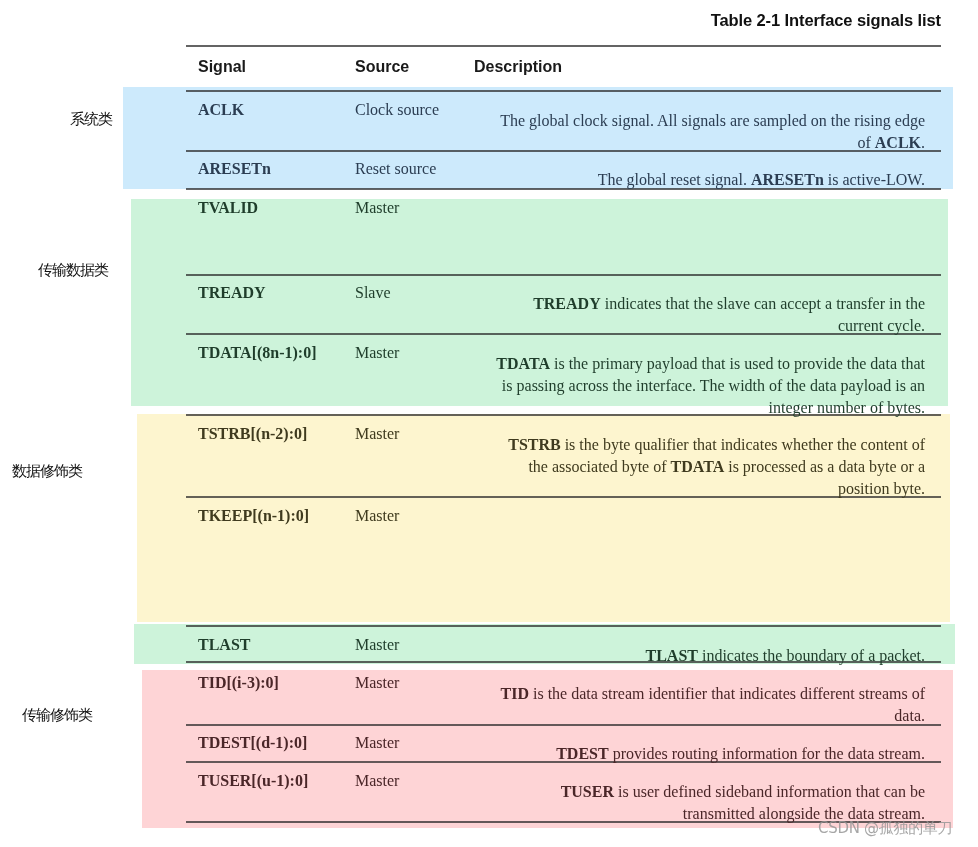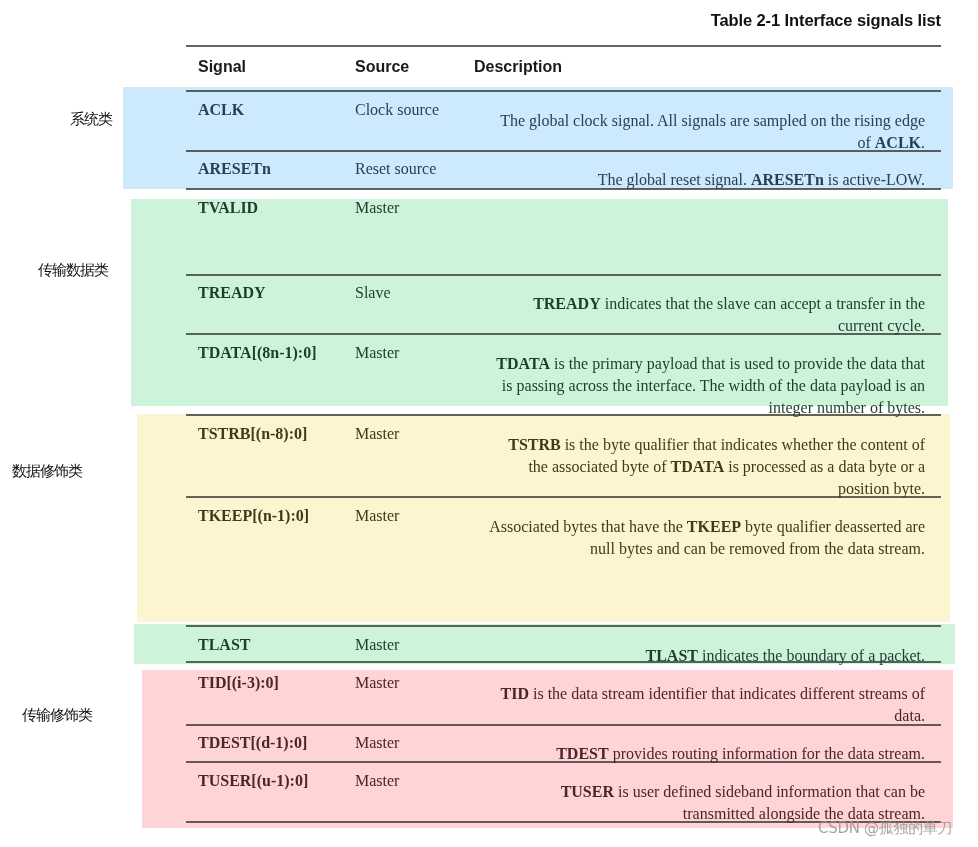--- a/index.html
+++ b/index.html
@@ -102,31 +102,30 @@
     </div>
 </div>
 <div class="row green" style="top:342px;">
   <div class="cell c-sig">TDATA[(8n-1):0]</div>
   <div class="cell c-src">Master</div>
   <div class="cell c-desc">
       <p><b>TDATA</b> is the primary payload that is used to provide the data that is passing across the interface. The width of the data payload is an integer number of bytes.</p>
     </div>
 </div>
 <div class="row yellow" style="top:423px;">
-  <div class="cell c-sig">TSTRB[(n-8):0]</div>
+  <div class="cell c-sig">TSTRB[(n-2):0]</div>
   <div class="cell c-src">Master</div>
   <div class="cell c-desc">
       <p><b>TSTRB</b> is the byte qualifier that indicates whether the content of the associated byte of <b>TDATA</b> is processed as a data byte or a position byte.</p>
     </div>
 </div>
 <div class="row yellow" style="top:505px;">
   <div class="cell c-sig">TKEEP[(n-1):0]</div>
   <div class="cell c-src">Master</div>
   <div class="cell c-desc">
-      <p>Associated bytes that have the <b>TKEEP</b> byte qualifier deasserted are null bytes and can be removed from the data stream.</p>
     </div>
 </div>
 <div class="row green" style="top:634px;">
   <div class="cell c-sig">TLAST</div>
   <div class="cell c-src">Master</div>
   <div class="cell c-desc">
       <p><b>TLAST</b> indicates the boundary of a packet.</p>
     </div>
 </div>
 <div class="row red" style="top:672px;">

